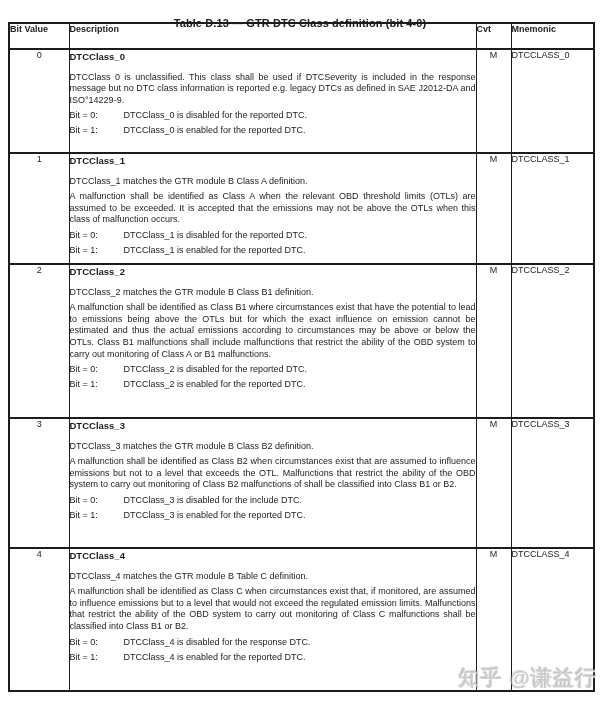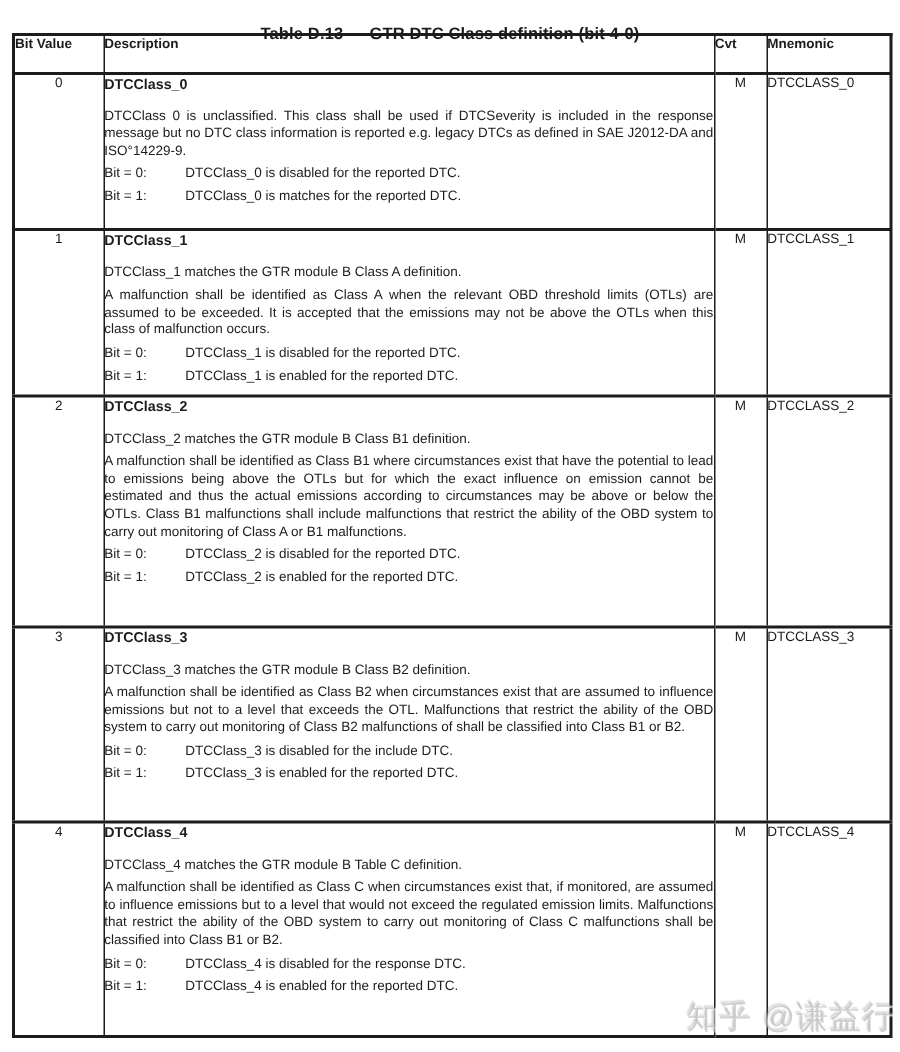--- a/index.html
+++ b/index.html
@@ -86,21 +86,21 @@
     align-items: center;
   }
   .bit-line .bit-label {
     flex: 0 0 54px;
   }
   .watermark {
     position: absolute;
     right: 3px;
     bottom: 9px;
     font-size: 21px;
-    font-weight: normal;
+    font-weight: bold;
     color: rgba(165, 165, 165, 0.5);
     text-shadow: 1px 1px 1px rgba(255,255,255,0.95), -1px -1px 1px rgba(120,120,120,0.3);
     letter-spacing: 1px;
     white-space: nowrap;
     text-align: center;
   }
 </style>
 </head>
 <body>
 
@@ -126,21 +126,21 @@
     <td class="bit-value-cell">0</td>
     <td class="description-cell">
       <div class="dtc-class-name">DTCClass_0</div>
     <p class="para">DTCClass 0 is unclassified. This class shall be used if DTCSeverity is included in the response message but no DTC class information is reported e.g. legacy DTCs as defined in SAE J2012-DA and ISO°14229-9.</p>
           <div class="bit-line">
             <span class="bit-label">Bit = 0:</span>
             <span>DTCClass_0 is disabled for the reported DTC.</span>
           </div>
           <div class="bit-line">
             <span class="bit-label">Bit = 1:</span>
-            <span>DTCClass_0 is matches for the reported DTC.</span>
+            <span>DTCClass_0 is enabled for the reported DTC.</span>
           </div>
         </td>
     <td class="cvt-cell">M</td>
     <td class="mnemonic-cell">DTCCLASS_0</td>
   </tr>
 
   <tr>
     <td class="bit-value-cell">1</td>
     <td class="description-cell">
       <div class="dtc-class-name">DTCClass_1</div>

